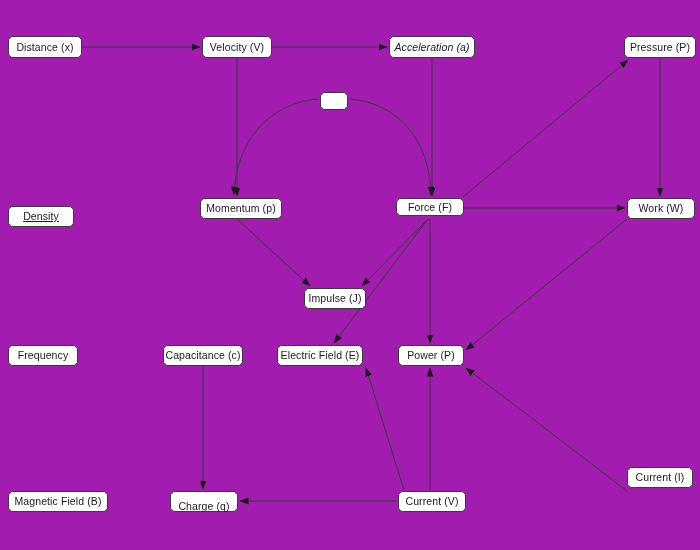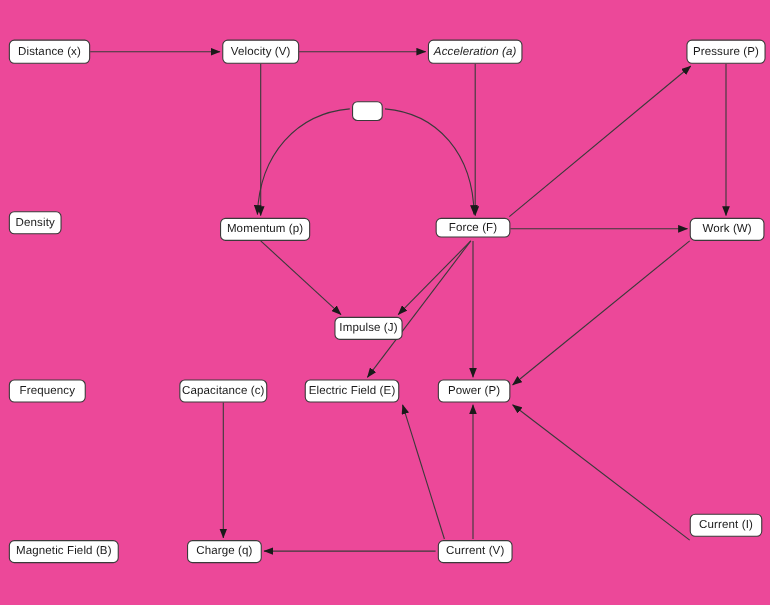--- a/index.html
+++ b/index.html
@@ -4,21 +4,21 @@
 <style>
   html, body {
     margin: 0;
     padding: 0;
     background: #ffffff;
   }
   #canvas {
     position: relative;
     width: 700px;
     height: 550px;
-    background: #ec4899;
+    background: #a21caf;
     overflow: hidden;
     font-family: "Liberation Sans", sans-serif;
   }
   #edge-layer {
     position: absolute;
     left: 0;
     top: 0;
     width: 700px;
     height: 550px;
     pointer-events: none;
@@ -92,21 +92,21 @@
       </div>
       <div class="node" style="left: 389px; top: 36px; width: 86px; height: 22px; font-style: italic;">
         <span class="node-label">Acceleration (a)</span>
       </div>
       <div class="node" style="left: 624px; top: 36px; width: 72px; height: 22px;">
         <span class="node-label">Pressure (P)</span>
       </div>
       <div class="node" style="left: 320px; top: 92px; width: 28px; height: 18px;">
         <span class="node-label"></span>
       </div>
-      <div class="node" style="left: 8px; top: 192px; width: 48px; height: 21px;">
+      <div class="node" style="left: 8px; top: 206px; width: 66px; height: 21px; text-decoration: underline;">
         <span class="node-label">Density</span>
       </div>
       <div class="node" style="left: 200px; top: 198px; width: 82px; height: 21px;">
         <span class="node-label">Momentum (p)</span>
       </div>
       <div class="node" style="left: 396px; top: 198px; width: 68px; height: 18px;">
         <span class="node-label">Force (F)</span>
       </div>
       <div class="node" style="left: 627px; top: 198px; width: 68px; height: 21px;">
         <span class="node-label">Work (W)</span>
@@ -122,21 +122,21 @@
       </div>
       <div class="node" style="left: 277px; top: 345px; width: 86px; height: 21px;">
         <span class="node-label">Electric Field (E)</span>
       </div>
       <div class="node" style="left: 398px; top: 345px; width: 66px; height: 21px;">
         <span class="node-label">Power (P)</span>
       </div>
       <div class="node" style="left: 8px; top: 491px; width: 100px; height: 21px;">
         <span class="node-label">Magnetic Field (B)</span>
       </div>
-      <div class="node" style="left: 170px; top: 491px; width: 68px; height: 21px;">
+      <div class="node" style="left: 170px; top: 491px; width: 68px; height: 21px; align-items: flex-end;">
         <span class="node-label">Charge (q)</span>
       </div>
       <div class="node" style="left: 398px; top: 491px; width: 68px; height: 21px;">
         <span class="node-label">Current (V)</span>
       </div>
       <div class="node" style="left: 627px; top: 467px; width: 66px; height: 21px;">
         <span class="node-label">Current (I)</span>
       </div>
     </div>
 </div>

